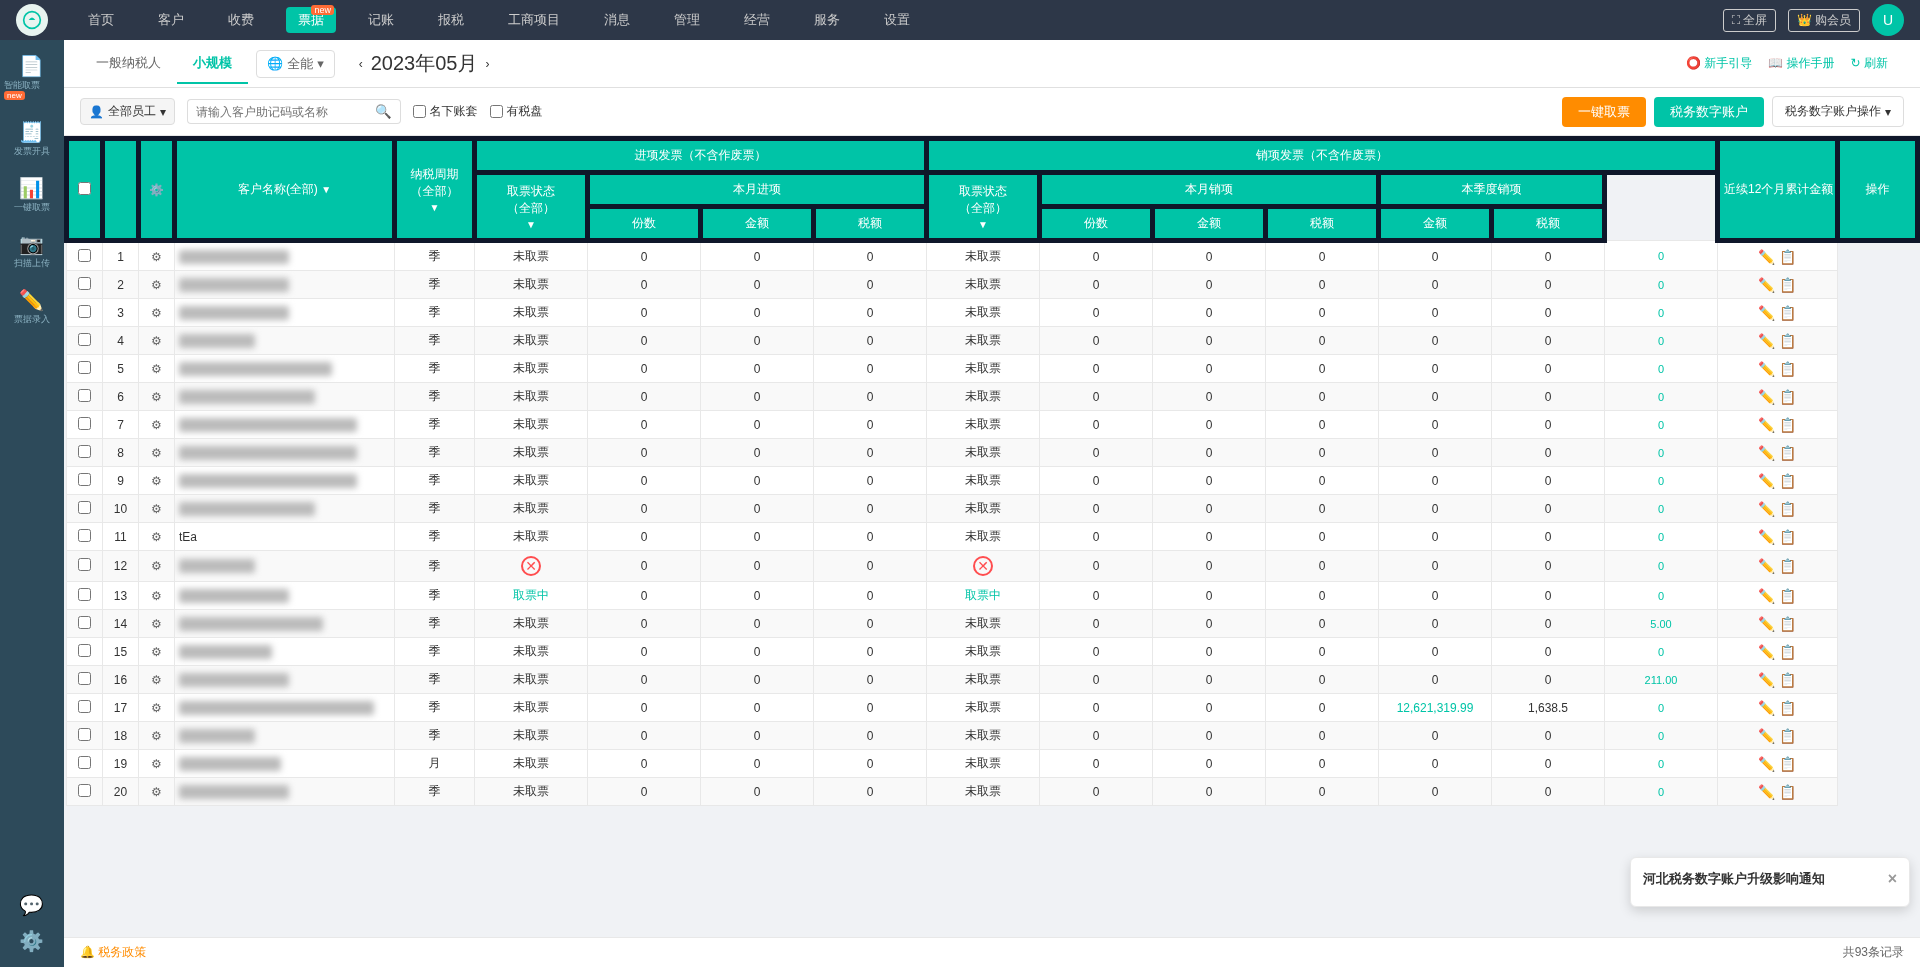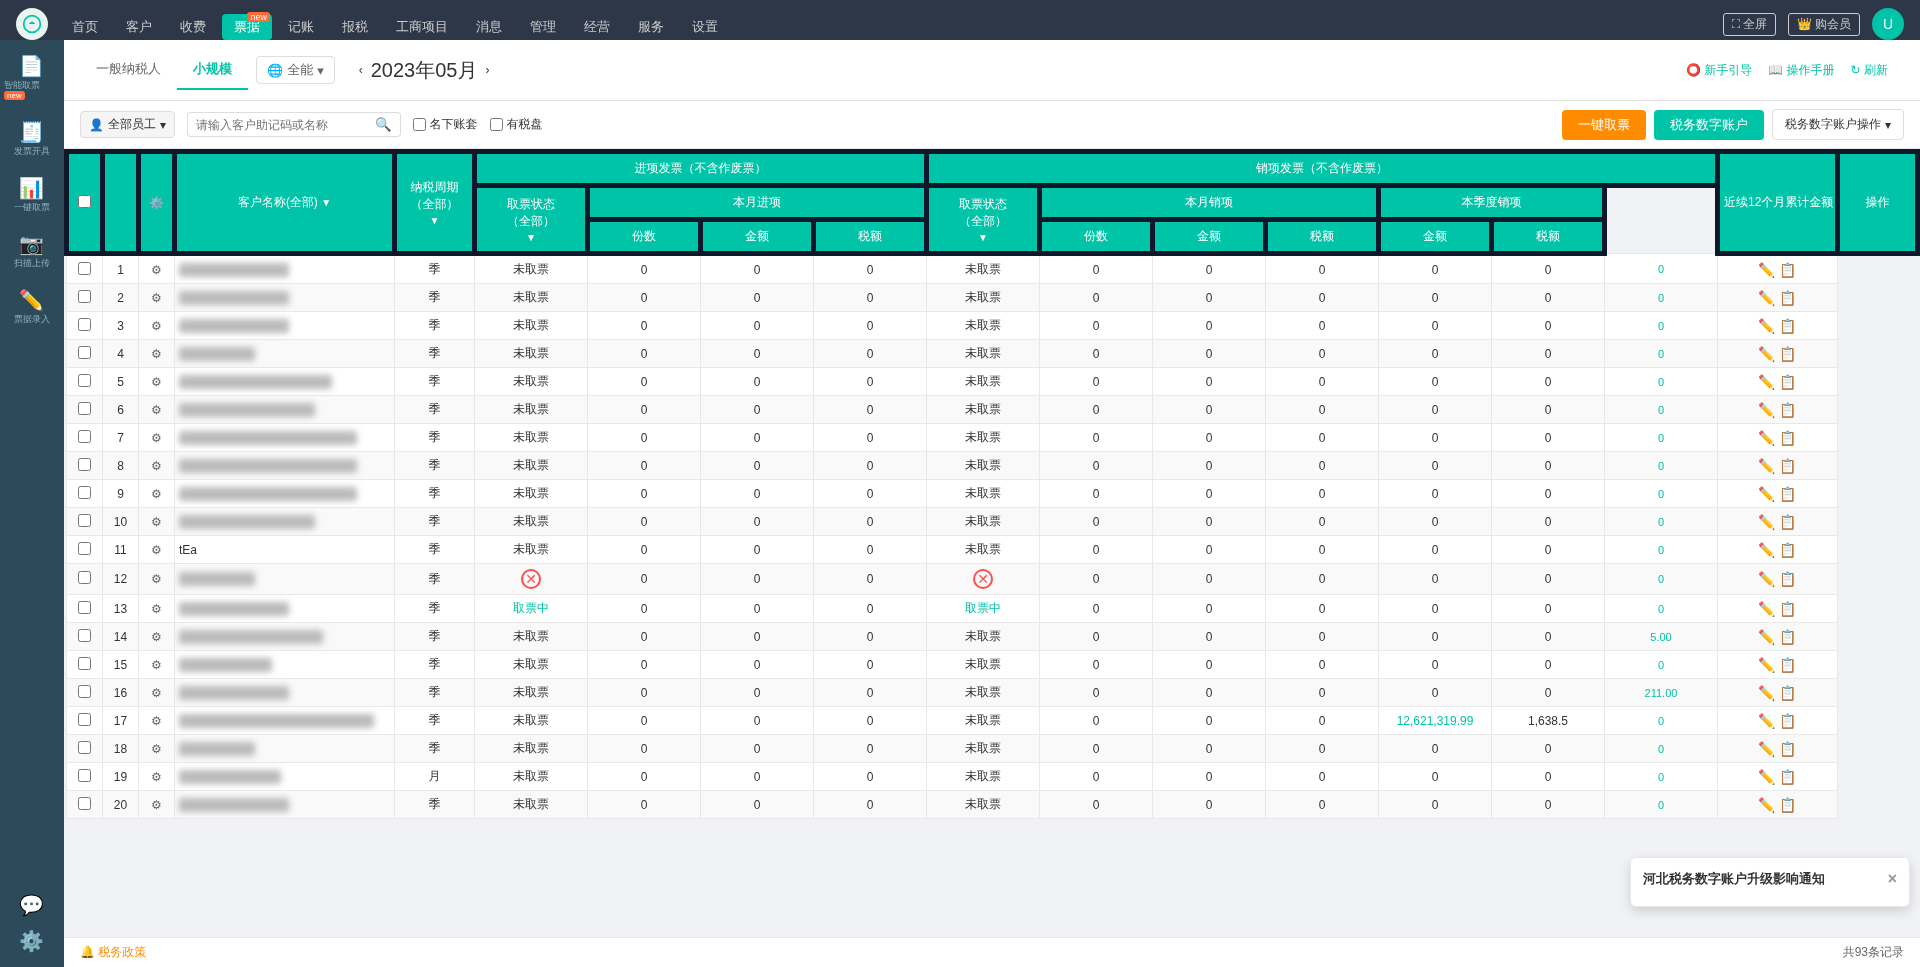--- a/index.html
+++ b/index.html
@@ -1,40 +1,40 @@
 <!DOCTYPE html>
 <html><head>
   <meta charset="utf-8">
   <style>
     * { box-sizing: border-box; margin: 0; padding: 0; }
     body { font-family: 'Microsoft YaHei', Arial, sans-serif; font-size: 12px; background: #f0f2f5; color: #333; width: 1920px; min-height: 967px; overflow-x: hidden; }
 
     
-    .top-nav { background: #2d3748; height: 40px; display: flex; align-items: flex-end; padding: 0 16px; color: #fff; gap: 4px; }
+    .top-nav { background: #2d3748; height: 40px; display: flex; align-items: center; padding: 0 16px; color: #fff; gap: 20px; }
     .top-nav .logo { width: 32px; height: 32px; border-radius: 50%; background: #e8f4f0; display: flex; align-items: center; justify-content: center; margin-right: 8px; }
     .top-nav .logo svg { width: 20px; height: 20px; }
     .nav-item { padding: 4px 12px; cursor: pointer; color: #ccc; font-size: 13px; border-radius: 4px; position: relative; white-space: nowrap; }
     .nav-item.active { background: #00c4a7; color: #fff; border-radius: 4px; }
     .nav-badge { position: absolute; top: -2px; right: 2px; background: #ff6b35; color: #fff; font-size: 9px; padding: 0 3px; border-radius: 3px; }
     .top-nav-right { margin-left: auto; display: flex; align-items: center; gap: 12px; font-size: 12px; color: #ccc; }
     .top-nav-right .btn-sm { padding: 2px 8px; border: 1px solid #ccc; border-radius: 3px; cursor: pointer; color: #ccc; display: flex; align-items: center; gap: 3px; }
     .avatar { width: 32px; height: 32px; border-radius: 50%; background: #00c4a7; display: flex; align-items: center; justify-content: center; color: #fff; font-size: 14px; cursor: pointer; }
 
     
     .layout { display: flex; height: calc(967px - 40px); }
     .sidebar { width: 64px; background: #2d4a5a; display: flex; flex-direction: column; align-items: center; padding: 8px 0; gap: 4px; flex-shrink: 0; }
     .sidebar-item { display: flex; flex-direction: column; align-items: center; padding: 8px 4px; cursor: pointer; color: #8ab0c0; font-size: 10px; gap: 3px; width: 100%; border-radius: 4px; }
     .sidebar-icon { font-size: 20px; line-height: 1; }
     .sidebar-badge { background: #ff6b35; color: #fff; font-size: 8px; padding: 0 3px; border-radius: 3px; position: relative; top: -2px; }
 
     
     .main { flex: 1; display: flex; flex-direction: column; overflow: hidden; }
 
     
-    .sub-tabs { background: #fff; border-bottom: 1px solid #e0e0e0; padding: 0 16px; display: flex; align-items: center; gap: 0; height: 61px; }
+    .sub-tabs { background: #fff; border-bottom: 1px solid #e0e0e0; padding: 0 16px; display: flex; align-items: center; gap: 0; height: 48px; }
     .sub-tab { padding: 10px 16px; cursor: pointer; color: #666; font-size: 13px; border-bottom: 2px solid transparent; }
     .sub-tab.active { color: #00c4a7; border-bottom: 2px solid #00c4a7; font-weight: bold; }
     .sub-tab-extra { margin-left: 8px; display: flex; align-items: center; gap: 4px; color: #666; cursor: pointer; font-size: 13px; border: 1px solid #ddd; border-radius: 4px; padding: 4px 10px; }
     .period-label { font-size: 20px; font-weight: normal; color: #333; }
 
     
     .toolbar { background: #fff; padding: 8px 16px; display: flex; align-items: center; gap: 12px; border-bottom: 1px solid #e8e8e8; }
     .select-group { display: flex; align-items: center; gap: 4px; border: 1px solid #ddd; border-radius: 4px; padding: 4px 8px; background: #f5f5f5; font-size: 12px; cursor: pointer; }
     .search-input { border: 1px solid #ddd; border-radius: 4px; padding: 4px 8px; font-size: 12px; width: 180px; outline: none; }
     .search-btn { border: 1px solid #ddd; background: #fff; border-radius: 0 4px 4px 0; padding: 4px 8px; cursor: pointer; color: #666; }

